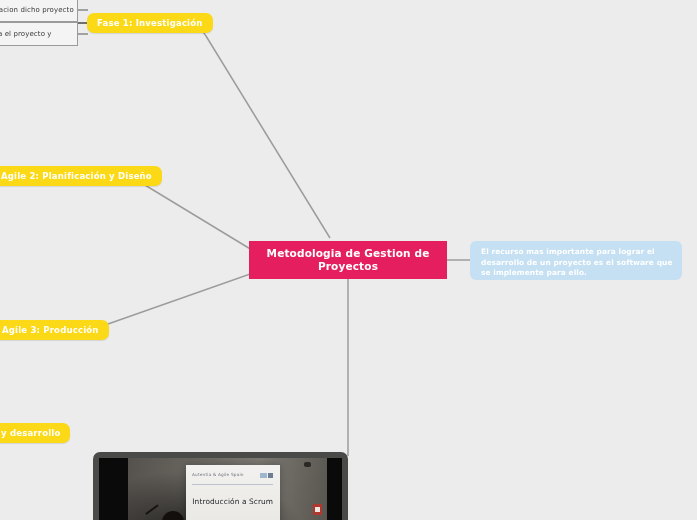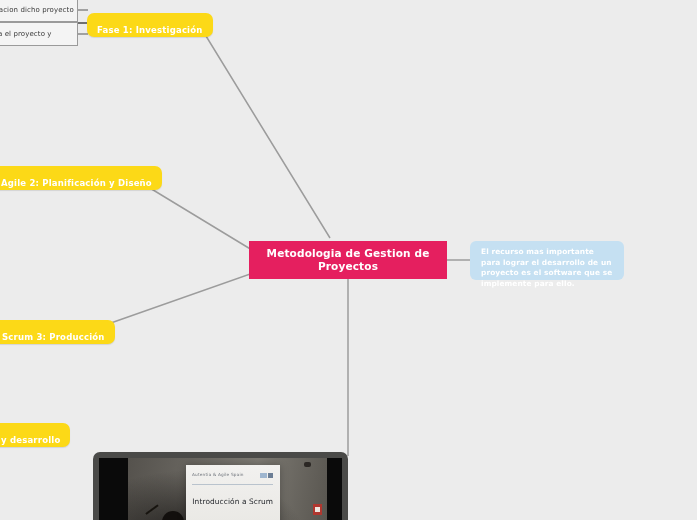--- a/index.html
+++ b/index.html
@@ -52,39 +52,40 @@
     line-height: 1.28;
     letter-spacing: 0.15px;
     padding: 0 10px;
   }
 
   
   .phase-node {
     background: #fcd917;
     border-radius: 7px;
     display: flex;
+    align-items: center;
     color: #ffffff;
     font-size: 8.5px;
     font-weight: bold;
     letter-spacing: 0.2px;
     height: 20px;
-    padding: 12px 10px;
+    padding: 0 10px;
     white-space: nowrap;
     box-shadow: 0 1px 1px rgba(0,0,0,0.10);
   }
   .phase-1 { left: 87px;  top: 13px;  }
   .phase-2 { left: -9px;  top: 166px; }
   .phase-3 { left: -8px;  top: 320px; }
   .phase-4 { left: -9px;  top: 423px; }
 
   
   .note-node {
     left: 470px;
     top: 241px;
-    width: 154px;
+    width: 212px;
     height: 39px;
     background: #c5e0f2;
     border-radius: 6px;
     color: #ffffff;
     font-size: 7.4px;
     font-weight: bold;
     line-height: 1.42;
     letter-spacing: 0.1px;
     padding: 6px 9px 0 11px;
   }
@@ -283,21 +284,21 @@
     <span>ra el proyecto y</span>
   </div>
 
   <div class="node phase-node phase-1">
     <span>Fase 1: Investigación</span>
   </div>
   <div class="node phase-node phase-2">
     <span>Agile 2: Planificación y Diseño</span>
   </div>
   <div class="node phase-node phase-3">
-    <span>Scrum 3: Producción</span>
+    <span>Agile 3: Producción</span>
   </div>
   <div class="node phase-node phase-4">
     <span>y desarrollo</span>
   </div>
 
   <div class="node root-node">
     <span>Metodologia de Gestion de Proyectos</span>
   </div>
 
   <div class="node note-node">

